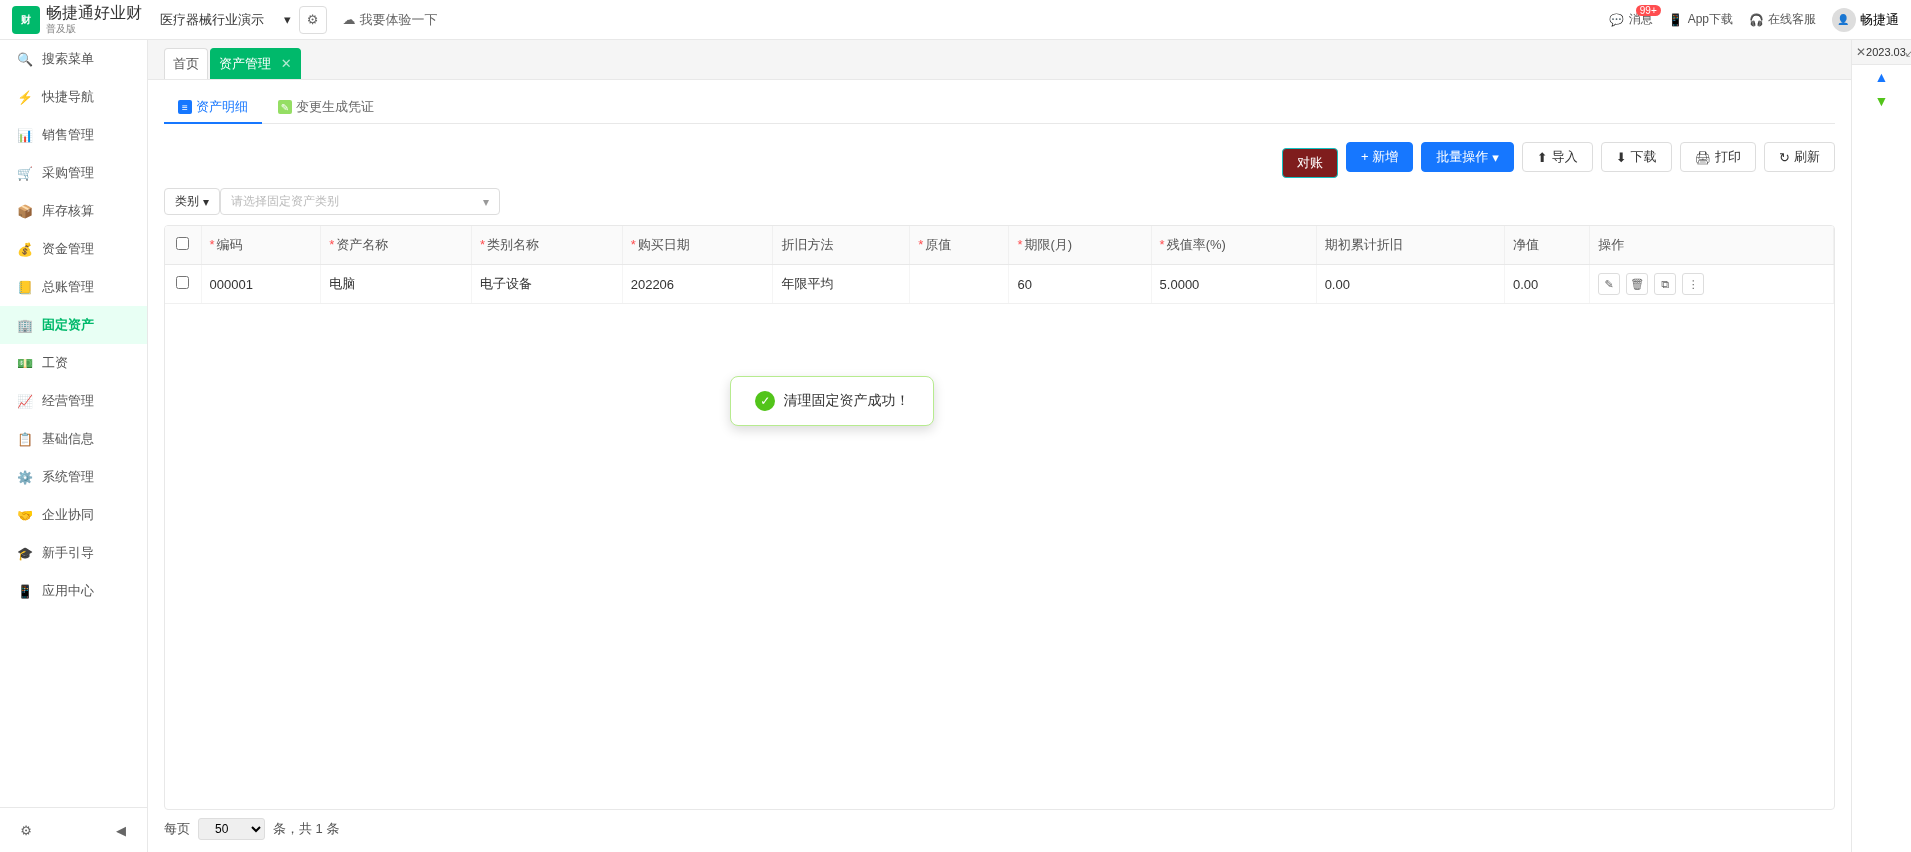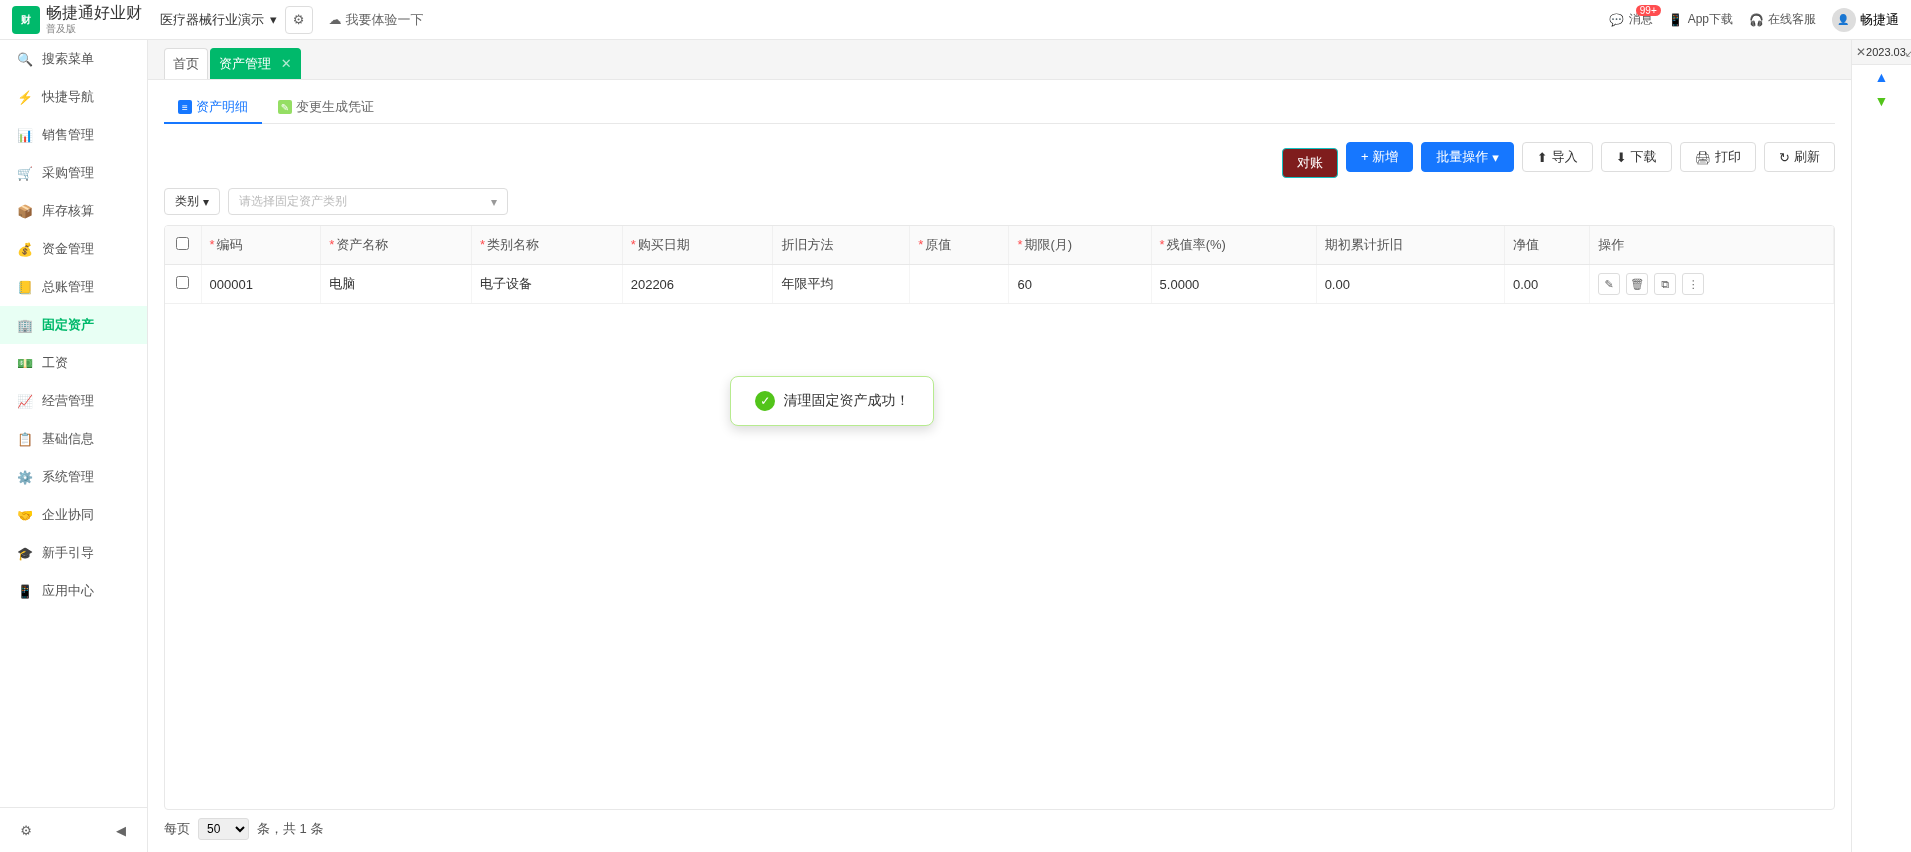--- a/index.html
+++ b/index.html
@@ -33,21 +33,21 @@
     .logo-sub { font-size: 10px; color: #888; }
     .top-bar-center {
       flex: 1;
       display: flex;
       align-items: center;
       gap: 8px;
     }
     .company-selector {
       display: flex;
       align-items: center;
-      gap: 6px;
+      gap: 20px;
       font-size: 13px;
       color: #333;
       cursor: pointer;
     }
     .gear-btn {
       width: 28px; height: 28px;
       border: 1px solid #ddd;
       border-radius: 4px;
       display: flex; align-items: center; justify-content: center;
       cursor: pointer;
@@ -240,21 +240,21 @@
       display: flex; align-items: center; gap: 4px;
     }
     .btn-primary { background: #1677ff; color: #fff; border-color: #1677ff; }
     .btn-teal { background: #7f1d1d; color: #fff; border-color: #13c2c2; margin-top: 12px; }
     .btn-dropdown { background: #1677ff; color: #fff; border-color: #1677ff; justify-content: center; }
 
     
     .filter-row {
       display: flex;
       align-items: center;
-      gap: 8px;
+      gap: 0;
       margin-bottom: 10px;
     }
     .filter-select {
       padding: 4px 10px;
       border: 1px solid #ddd;
       border-radius: 4px;
       font-size: 12px;
       color: #333;
       cursor: pointer;
       display: flex; align-items: center; gap: 4px;
@@ -342,21 +342,21 @@
       display: flex;
       align-items: center;
       gap: 8px;
       padding: 8px 0 0 0;
       font-size: 13px;
       color: #555;
     }
     .page-size-select {
       border: 1px solid #ddd;
       border-radius: 3px;
-      padding: 2px 4px;
+      padding: 2px 12px;
       font-size: 12px;
     }
 
     
     .calendar-panel {
       width: 60px;
       background: #fff;
       border-left: 1px solid #e8e8e8;
       display: flex;
       flex-direction: column;

